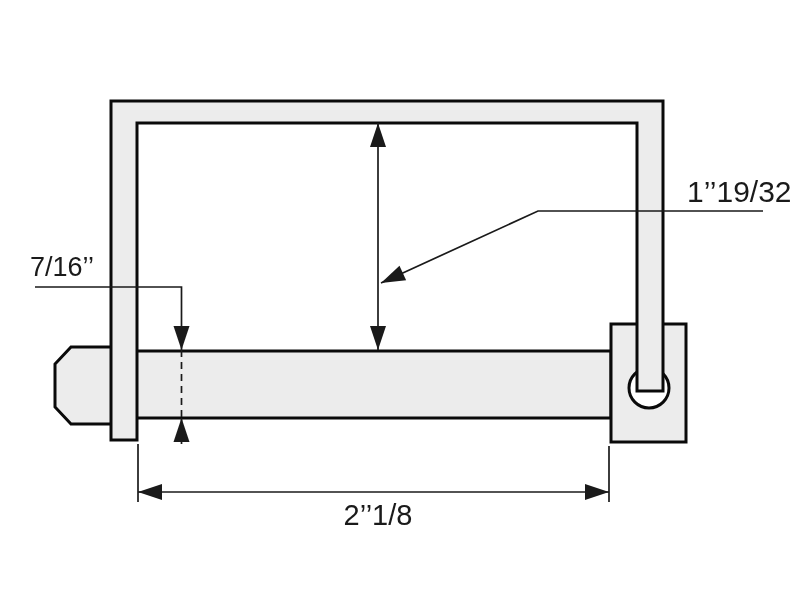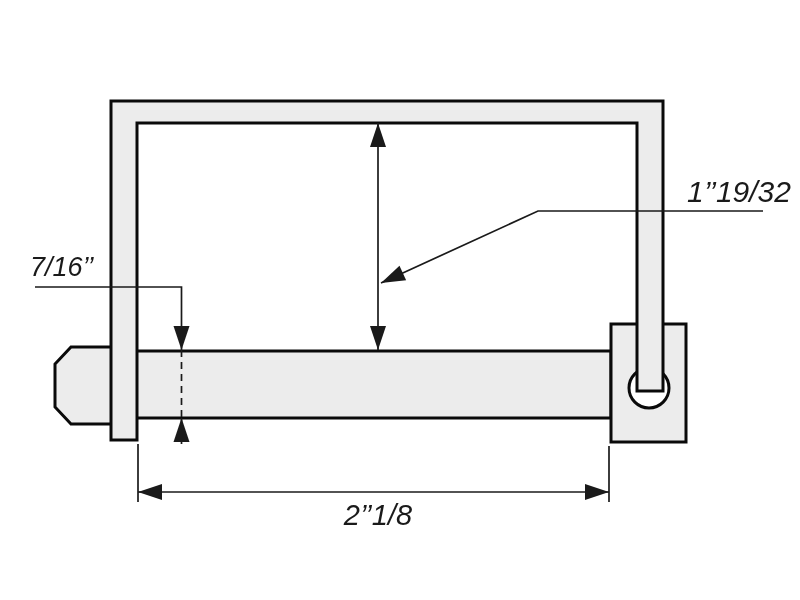--- a/index.html
+++ b/index.html
@@ -3,21 +3,21 @@
 <meta charset="utf-8">
 <style>
   :root{
     --background:#ffffff;
     --part-fill:#ececec;
     --outline:#0a0a0a;
     --dimension:#1a1a1a;
     --hole-fill:#ffffff;
   }
   html,body{margin:0;padding:0;background:var(--background);}
-  #canvas{width:800px;height:600px;background:var(--background);overflow:hidden;font-style:italic;}
+  #canvas{width:800px;height:600px;background:var(--background);overflow:hidden;}
   svg{display:block;}
   .part{fill:var(--part-fill);stroke:var(--outline);stroke-width:3;stroke-linejoin:miter;}
   .hole{fill:var(--hole-fill);stroke:var(--outline);stroke-width:3;}
   .dim{stroke:var(--dimension);stroke-width:1.7;fill:none;}
   .dashed{stroke-dasharray:7 5;stroke-width:1.7;}
   .arrowhead{fill:var(--dimension);stroke:none;}
   .dim-label{fill:var(--dimension);font-family:"Liberation Sans",sans-serif;}
   .lbl-inner{font-size:30px;}
   .lbl-dia{font-size:27px;}
   .lbl-len{font-size:29px;}

